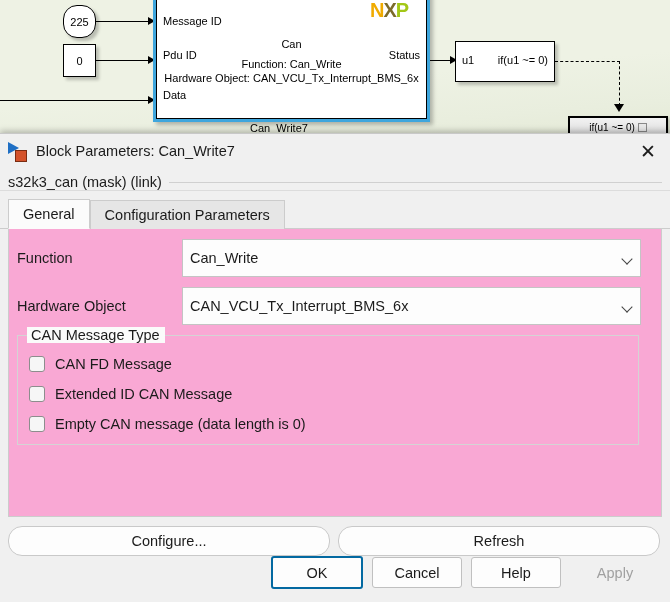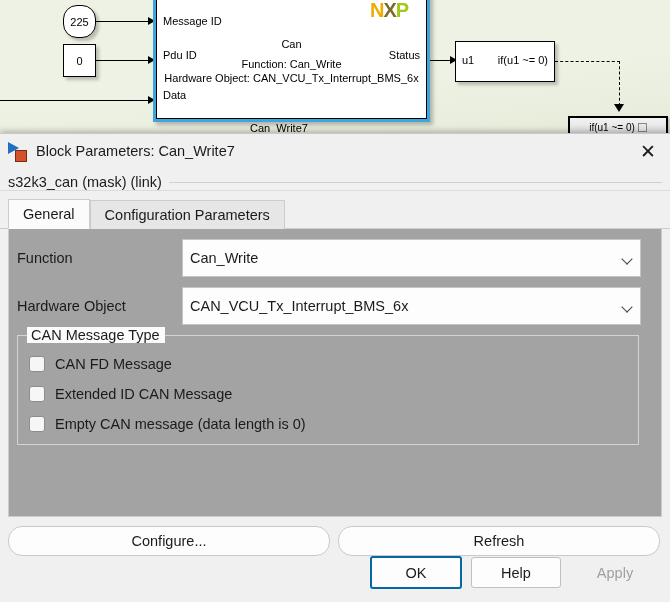--- a/index.html
+++ b/index.html
@@ -190,21 +190,21 @@
     cursor:pointer;
     position:relative; top:1px;
   }
   .tab.active {
     background:#fbfbfb;
     border-bottom:1px solid #fbfbfb;
   }
 
   .tabpanel {
     flex:1 1 auto;
-    background:#a3a3a3;
+    background:#f9a8d4;
     border:1px solid #ccc;
     border-top:none;
     margin: 0 8px 0 8px;
     padding: 10px 10px 8px 2px;
     position:relative;
     overflow:hidden;
   }
 
   .field-row {
     display:flex; align-items:center;
@@ -433,18 +433,19 @@
       </div>
     </div>
 
     <div class="btnrow2">
       <div class="wide-btn">Configure...</div>
       <div class="wide-btn">Refresh</div>
     </div>
 
     <div class="footer">
       <div class="fbtn default">OK</div>
+      <div class="fbtn">Cancel</div>
       <div class="fbtn">Help</div>
       <div class="fbtn disabled">Apply</div>
     </div>
 
   </div>
 </div>
 
 </body></html>

